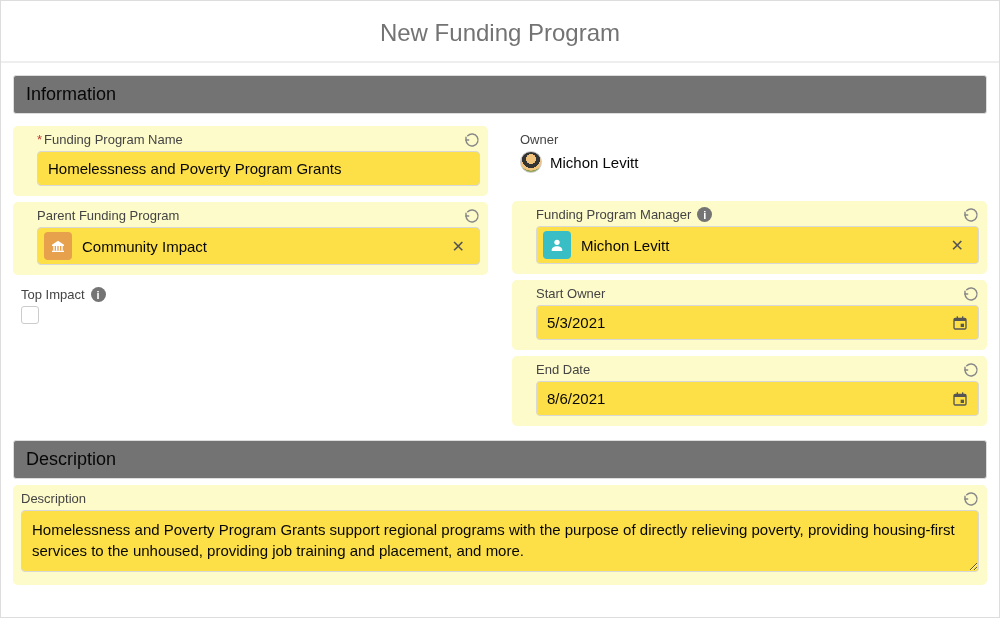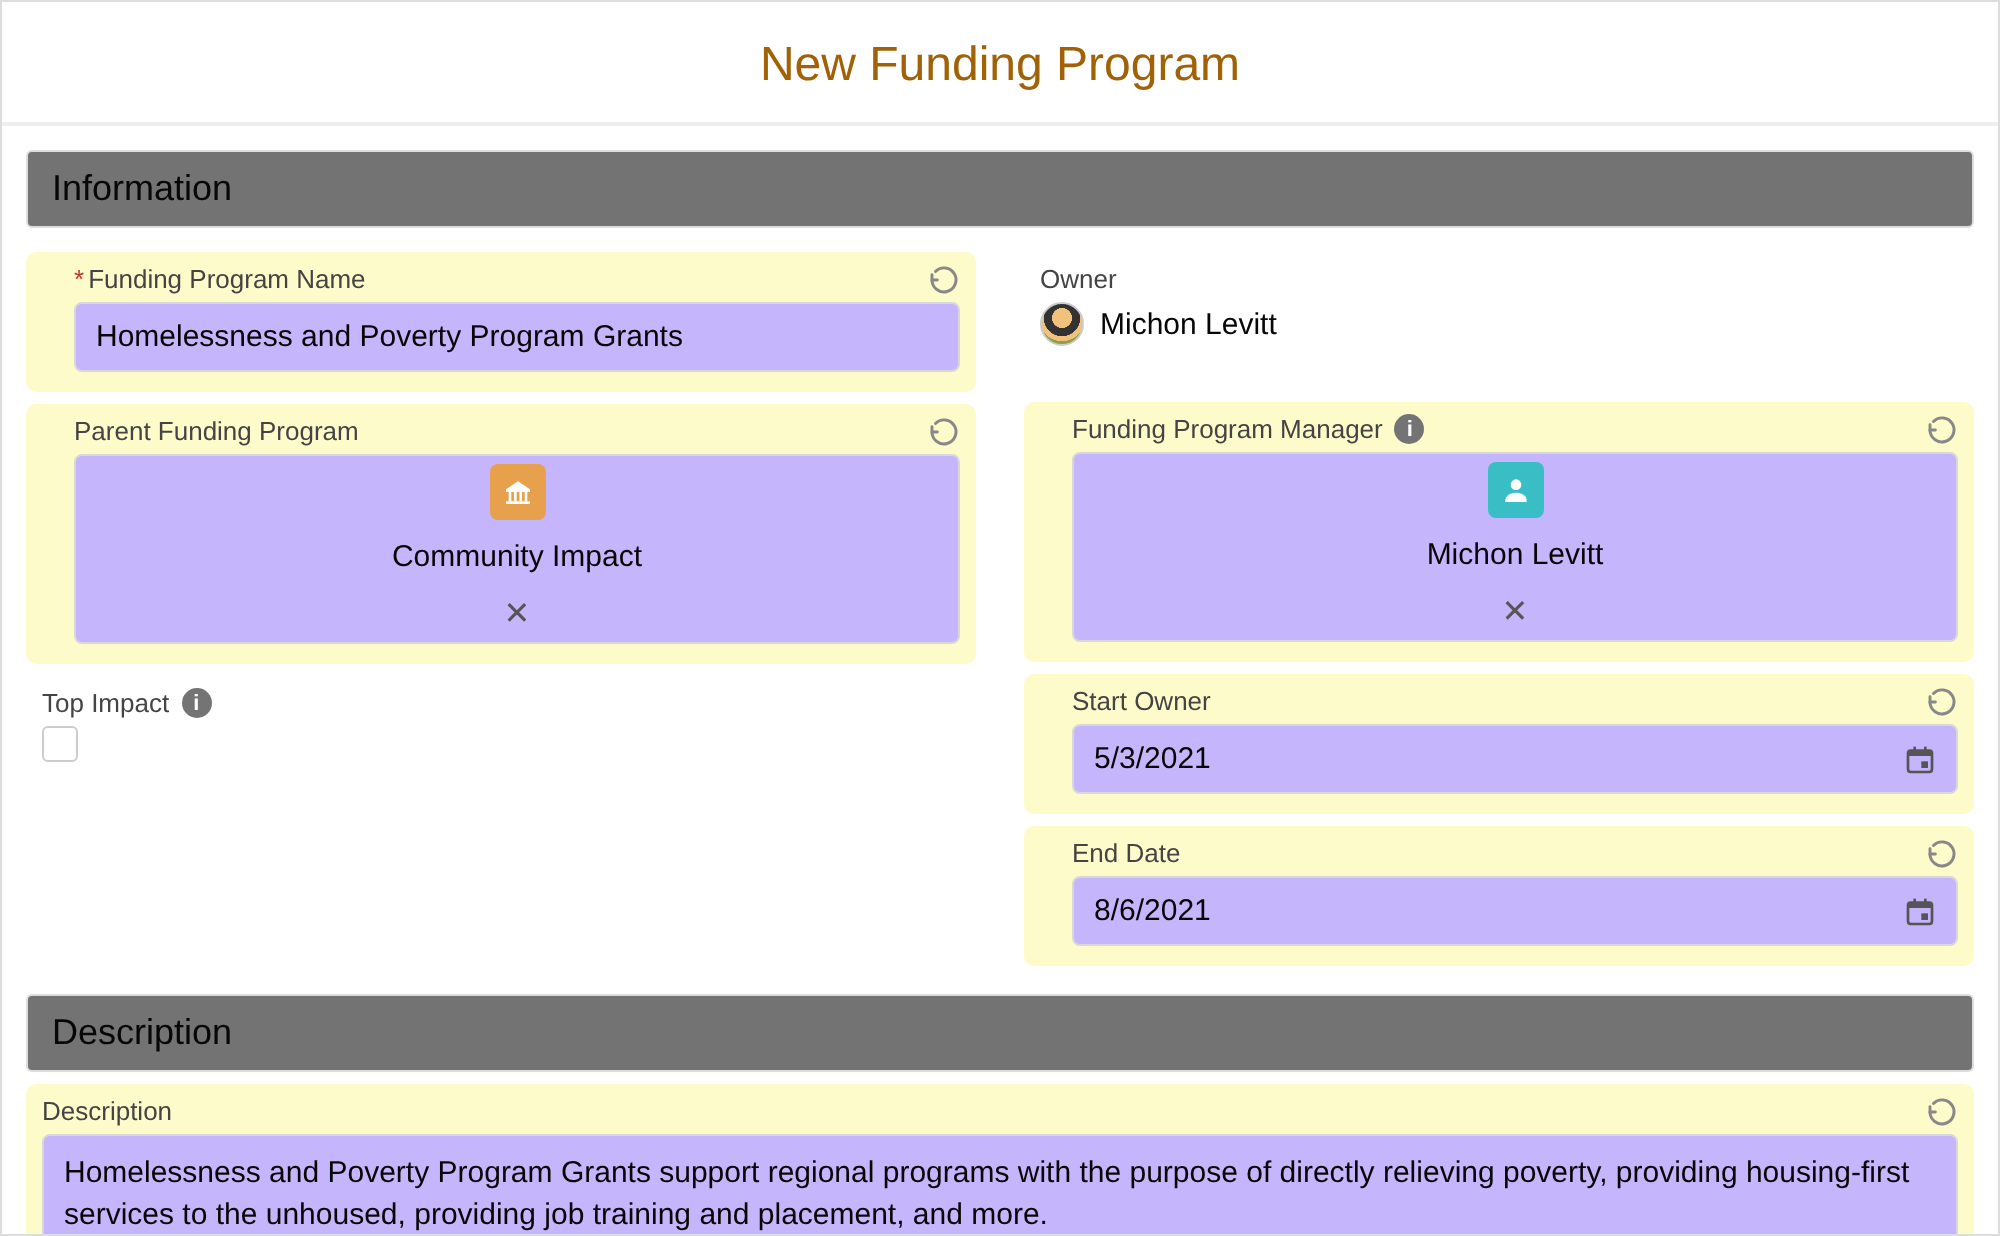--- a/index.html
+++ b/index.html
@@ -17,21 +17,21 @@
   }
   .modal-header {
     text-align: center;
     padding: 18px 0 14px;
     background: #fff;
     border-bottom: 2px solid #eee;
   }
   .modal-header h1 {
     font-size: 24px;
     font-weight: 400;
-    color: #a16207;
+    color: #737373;
   }
   .section-header {
     background: #737373;
     border: 1px solid #ddd;
     border-radius: 3px;
     margin: 12px 12px 6px 12px;
     padding: 8px 12px;
     font-size: 18px;
     font-weight: 400;
   }
@@ -66,35 +66,34 @@
   }
   .req-asterisk { color: #c23934; margin-right: 2px; }
   .undo-icon {
     position: absolute;
     top: 6px;
     right: 8px;
     cursor: pointer;
     color: #888;
   }
   .input-text, .lookup-pill, .select-box, .date-box, .textarea {
-    background: #c4b5fd;
+    background: #fde047;
     border: 1px solid #d8d8d8;
     border-radius: 4px;
     width: 100%;
     font-size: 15px;
     color: #080707;
     font-family: inherit;
   }
   .input-text { padding: 8px 10px; }
   .lookup-pill {
     display: flex;
     align-items: center;
     padding: 4px 6px;
     gap: 10px;
-    flex-direction: column;
   }
   .lookup-icon {
     width: 28px; height: 28px;
     border-radius: 4px;
     display: flex;
     align-items: center;
     justify-content: center;
     flex-shrink: 0;
   }
   .lookup-icon.orange { background: #e7a04c; }

